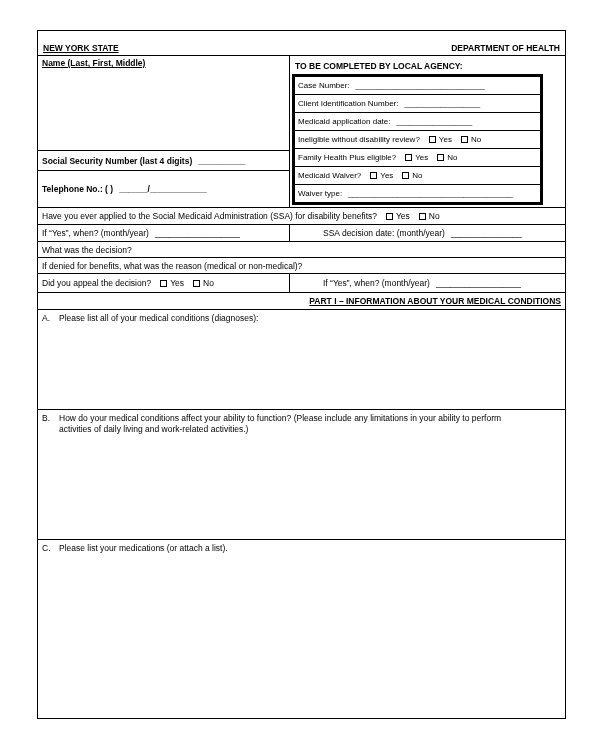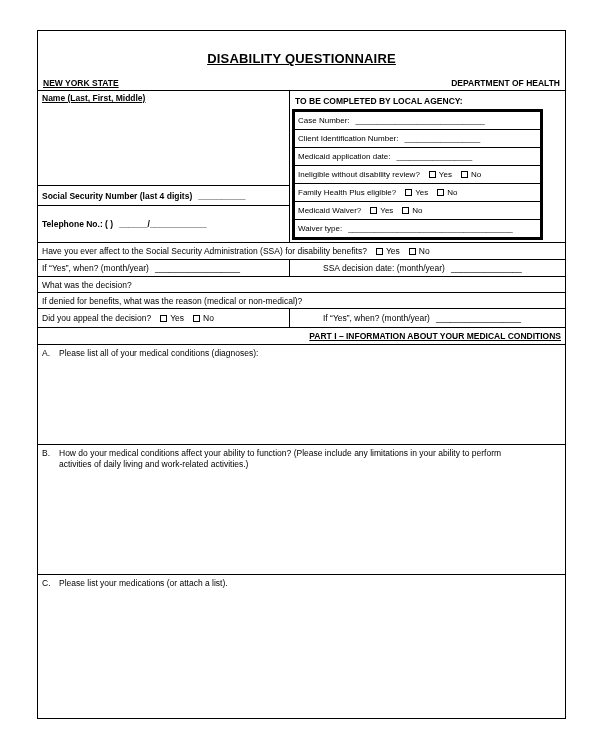--- a/index.html
+++ b/index.html
@@ -70,23 +70,20 @@
     margin:0 3px 0 9px; vertical-align:-1px; background:#fff;
   }
   .gap { display:inline-block; width:6px; }
   .line { letter-spacing:0; }
 </style>
 </head>
 <body>
 
 <div class="sheet">
 
-  <div class="title">
-    <span>DISABILITY QUESTIONNAIRE</span>
-  </div>
 
   <div class="org-row">
     <span class="org-left">NEW YORK STATE</span>
     <span class="org-right">DEPARTMENT OF HEALTH</span>
   </div>
 
   <div class="region1">
     <div class="col-left">
       <div class="name-cell">
         <span class="u">Name (Last, First, Middle)</span>
@@ -145,21 +142,21 @@
         <div class="abox-row">
           <span>Waiver type:</span>
           <span class="gap"></span>
           <span class="line">_____________________________________</span>
         </div>
       </div>
     </div>
   </div>
 
   <div class="row r-ssa">
-    <span>Have you ever affect to the Social Security Administration (SSA) for disability benefits?</span>
+    <span>Have you ever applied to the Social Medicaid Administration (SSA) for disability benefits?</span>
     <span class="cb"></span>
     <span>Yes</span>
     <span class="cb"></span>
     <span>No</span>
   </div>
 
   <div class="row split r-split1">
     <div class="lcell">
       <span>If “Yes”, when?  (month/year)</span>
       <span class="gap"></span>

